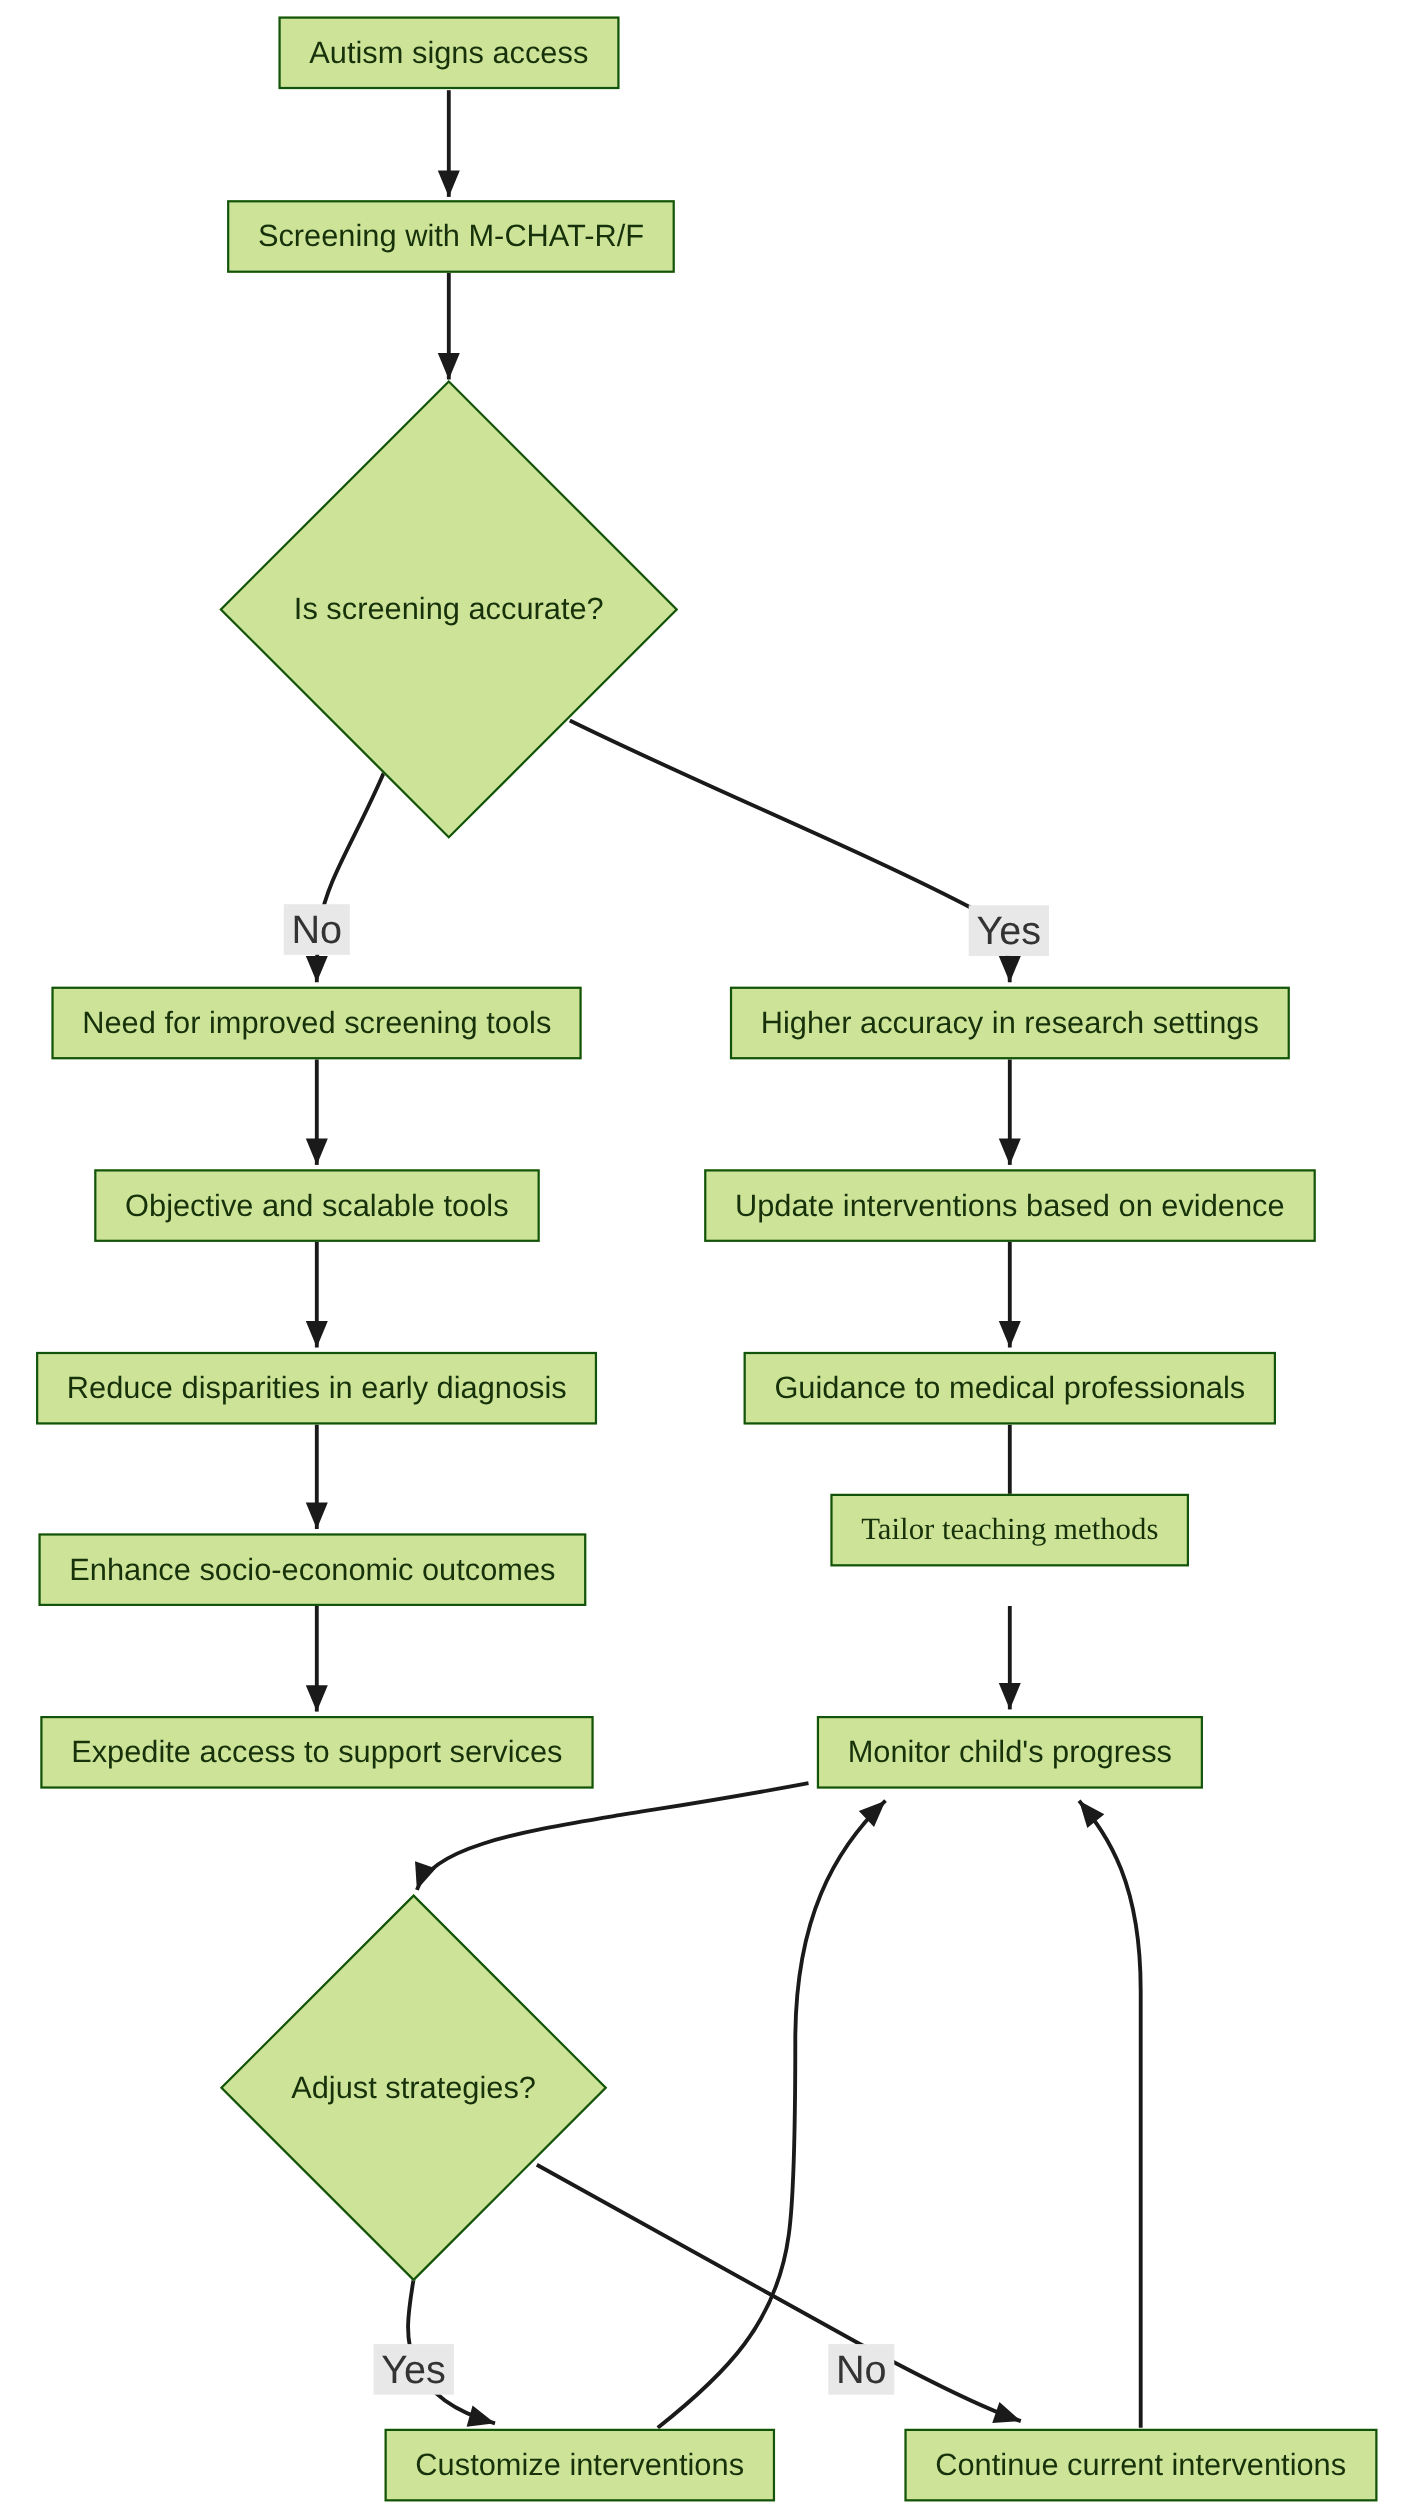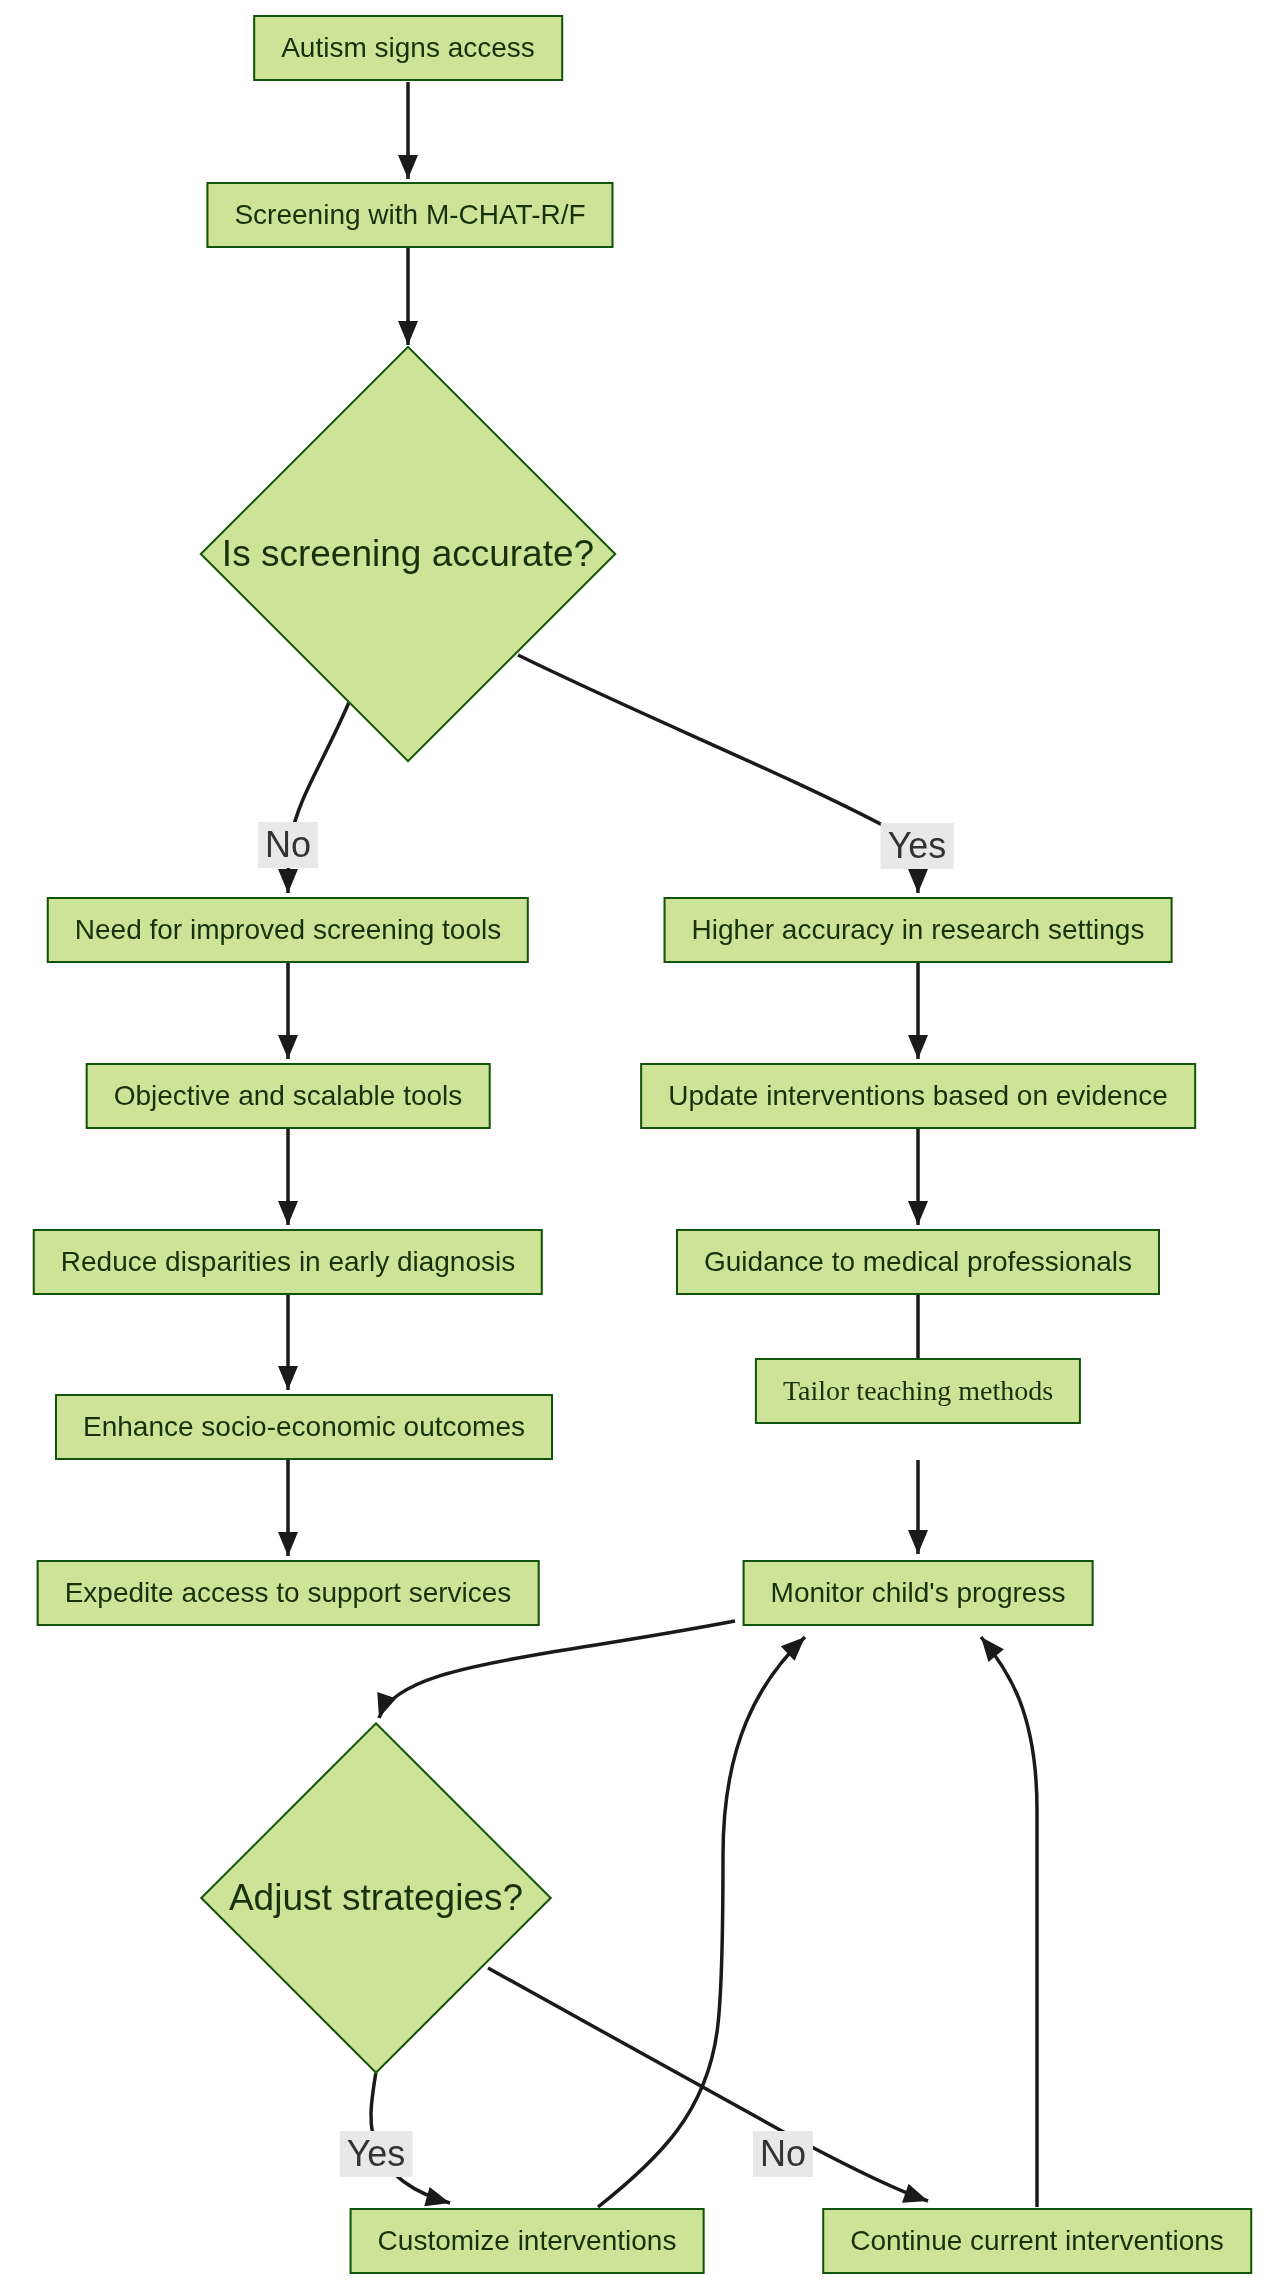--- a/index.html
+++ b/index.html
@@ -36,21 +36,21 @@
   .diamond{
     position:absolute;
     background:var(--node-fill);
     border:2px solid var(--node-border);
     transform:translate(-50%,-50%) rotate(45deg);
   }
   .diamond-label{
     position:absolute;
     transform:translate(-50%,-50%);
     color:var(--node-text);
-    font-size:37px;
+    font-size:28px;
     white-space:nowrap;
   }
   .edge-label{
     position:absolute;
     transform:translate(-50%,-50%);
     background:var(--label-bg);
     color:var(--label-text);
     font-size:36px;
     padding:2px 7px;
     white-space:nowrap;
@@ -88,21 +88,21 @@
 
   <div class="node" style="left:408px;top:15px;">Autism signs access</div>
   <div class="node" style="left:410px;top:182px;">Screening with M-CHAT-R/F</div>
 
   <div class="diamond" style="left:408px;top:554px;width:291px;height:291px;"></div>
   <div class="diamond-label" style="left:408px;top:554px;">Is screening accurate?</div>
 
   <div class="node" style="left:288px;top:897px;">Need for improved screening tools</div>
   <div class="node" style="left:288px;top:1063px;">Objective and scalable tools</div>
   <div class="node" style="left:288px;top:1229px;">Reduce disparities in early diagnosis</div>
-  <div class="node" style="left:304px;top:1394px;">Enhance socio-economic outcomes</div>
+  <div class="node" style="left:284px;top:1394px;">Enhance socio-economic outcomes</div>
   <div class="node" style="left:288px;top:1560px;">Expedite access to support services</div>
 
   <div class="node" style="left:918px;top:897px;">Higher accuracy in research settings</div>
   <div class="node" style="left:918px;top:1063px;text-align:right;">Update interventions based on evidence</div>
   <div class="node" style="left:918px;top:1229px;">Guidance to medical professionals</div>
   <div class="node" style="left:918px;top:1358px;font-family:Liberation Serif, serif;">Tailor teaching methods</div>
   <div class="node" style="left:918px;top:1560px;">Monitor child's progress</div>
 
   <div class="diamond" style="left:376px;top:1898px;width:245px;height:245px;"></div>
   <div class="diamond-label" style="left:376px;top:1898px;">Adjust strategies?</div>

